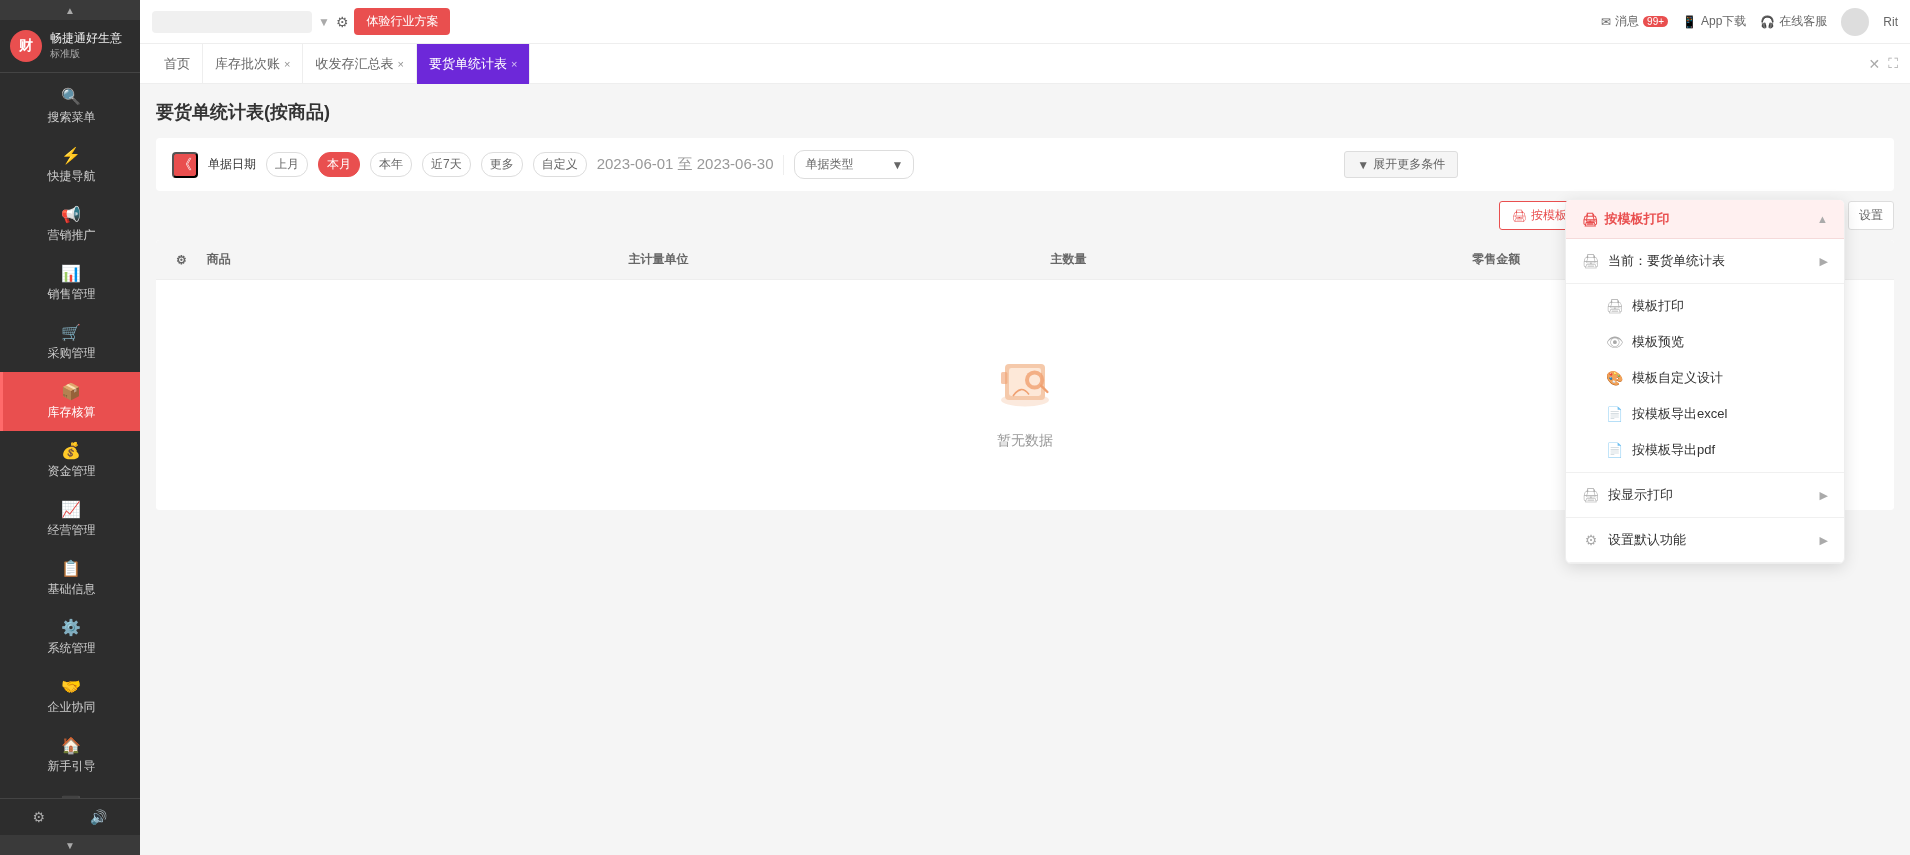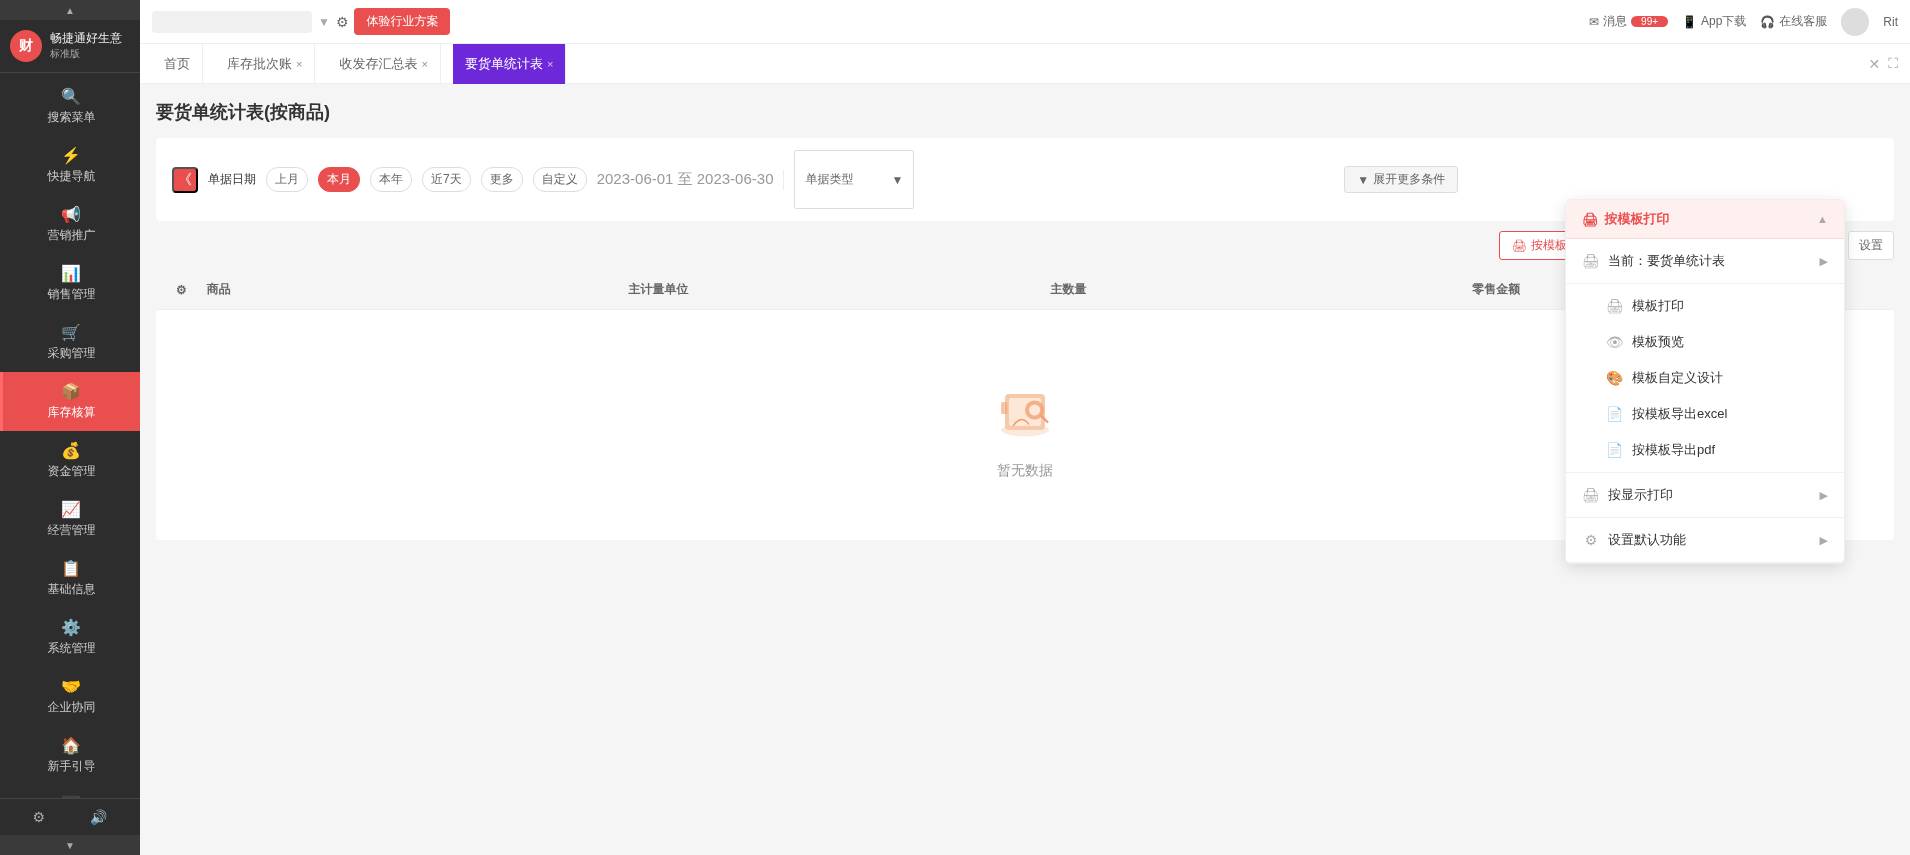--- a/index.html
+++ b/index.html
@@ -84,33 +84,33 @@
       background: none; border: none; cursor: pointer; font-size: 14px; color: #666;
     }
     .trial-btn {
       background: #e94f4f; color: white; border: none; border-radius: 4px;
       padding: 5px 12px; font-size: 12px; cursor: pointer;
     }
     .top-header-right {
       display: flex; align-items: center; gap: 14px;
     }
     .badge-btn { position: relative; display: flex; align-items: center; gap: 4px; color: #666; font-size: 12px; cursor: pointer; }
-    .badge { background: #e94f4f; color: white; border-radius: 8px; font-size: 10px; padding: 0 10px; min-width: 16px; text-align: center; }
+    .badge { background: #e94f4f; color: white; border-radius: 8px; font-size: 10px; padding: 0 4px; min-width: 16px; text-align: center; }
     .user-avatar { width: 28px; height: 28px; background: #ddd; border-radius: 50%; }
     .user-name { font-size: 12px; color: #666; }
 
     
     .tabs-bar {
       height: 40px;
       background: white;
       display: flex;
       align-items: center;
       border-bottom: 1px solid #eee;
       padding: 0 12px;
-      gap: 12px;
+      gap: 0;
     }
     .tab-item {
       display: flex; align-items: center; gap: 4px;
       padding: 0 12px; height: 40px;
       cursor: pointer; font-size: 13px; color: #666;
       border-right: 1px solid #eee;
     }
     .tab-item.active { background: #6d28d9; color: white; }
     .tab-close { font-size: 11px; color: inherit; opacity: 0.7; cursor: pointer; }
     .tab-maximize { margin-left: auto; font-size: 14px; color: #aaa; cursor: pointer; display: flex; align-items: center; gap: 8px; }
@@ -134,21 +134,21 @@
     .filter-label { font-size: 12px; color: #333; }
     .date-btn {
       padding: 3px 8px; border: 1px solid #ddd; border-radius: 12px;
       font-size: 12px; cursor: pointer; background: white; color: #666;
     }
     .date-btn.active { background: #e94f4f; color: #ffffff; border-color: #e94f4f; }
     .date-range { font-size: 15px; color: #999; margin-left: 0; }
     .filter-separator { width: 1px; height: 20px; background: #eee; }
     .filter-select {
       display: flex; align-items: center; gap: 4px;
-      padding: 20px 10px; border: 1px solid #ddd; border-radius: 2px;
+      padding: 5px 10px; border: 1px solid #ddd; border-radius: 10px;
       font-size: 12px; color: #666; cursor: pointer; background: white; min-width: 120px;
     }
     .more-filters-btn {
       display: flex; align-items: center; gap: 4px;
       margin: 0 auto;
       padding: 4px 12px; background: #f5f5f5; border: 1px solid #ddd; border-radius: 3px;
       font-size: 12px; color: #666; cursor: pointer;
     }
 
     

